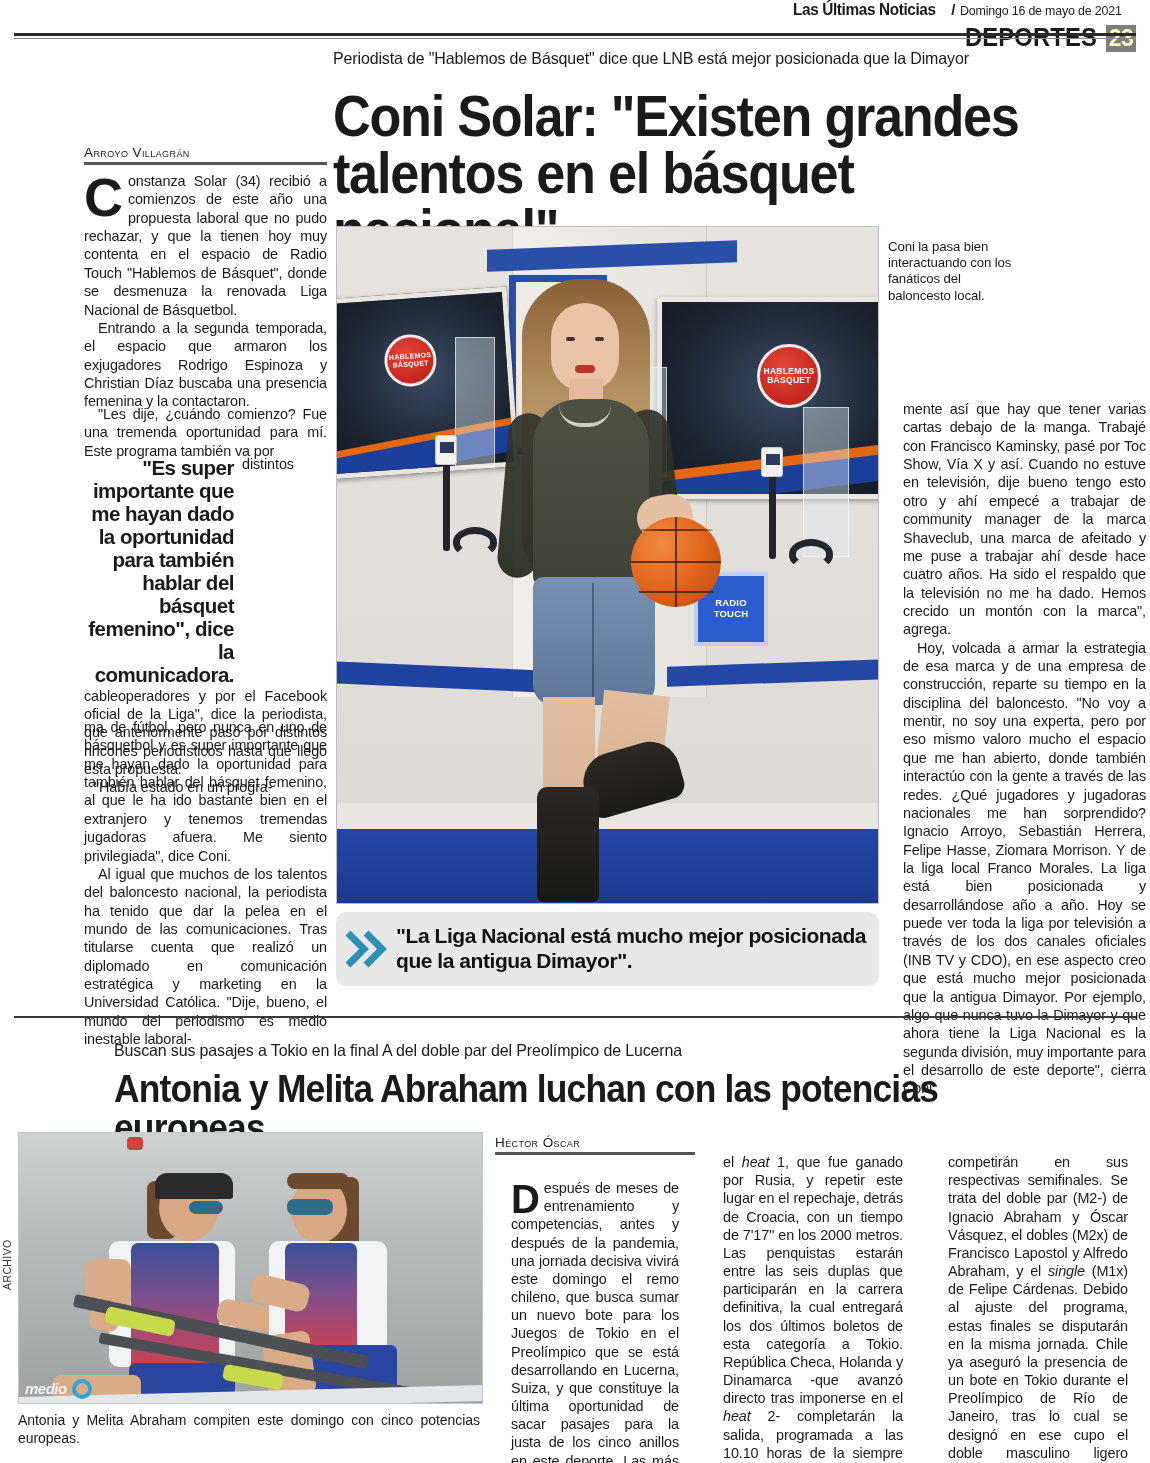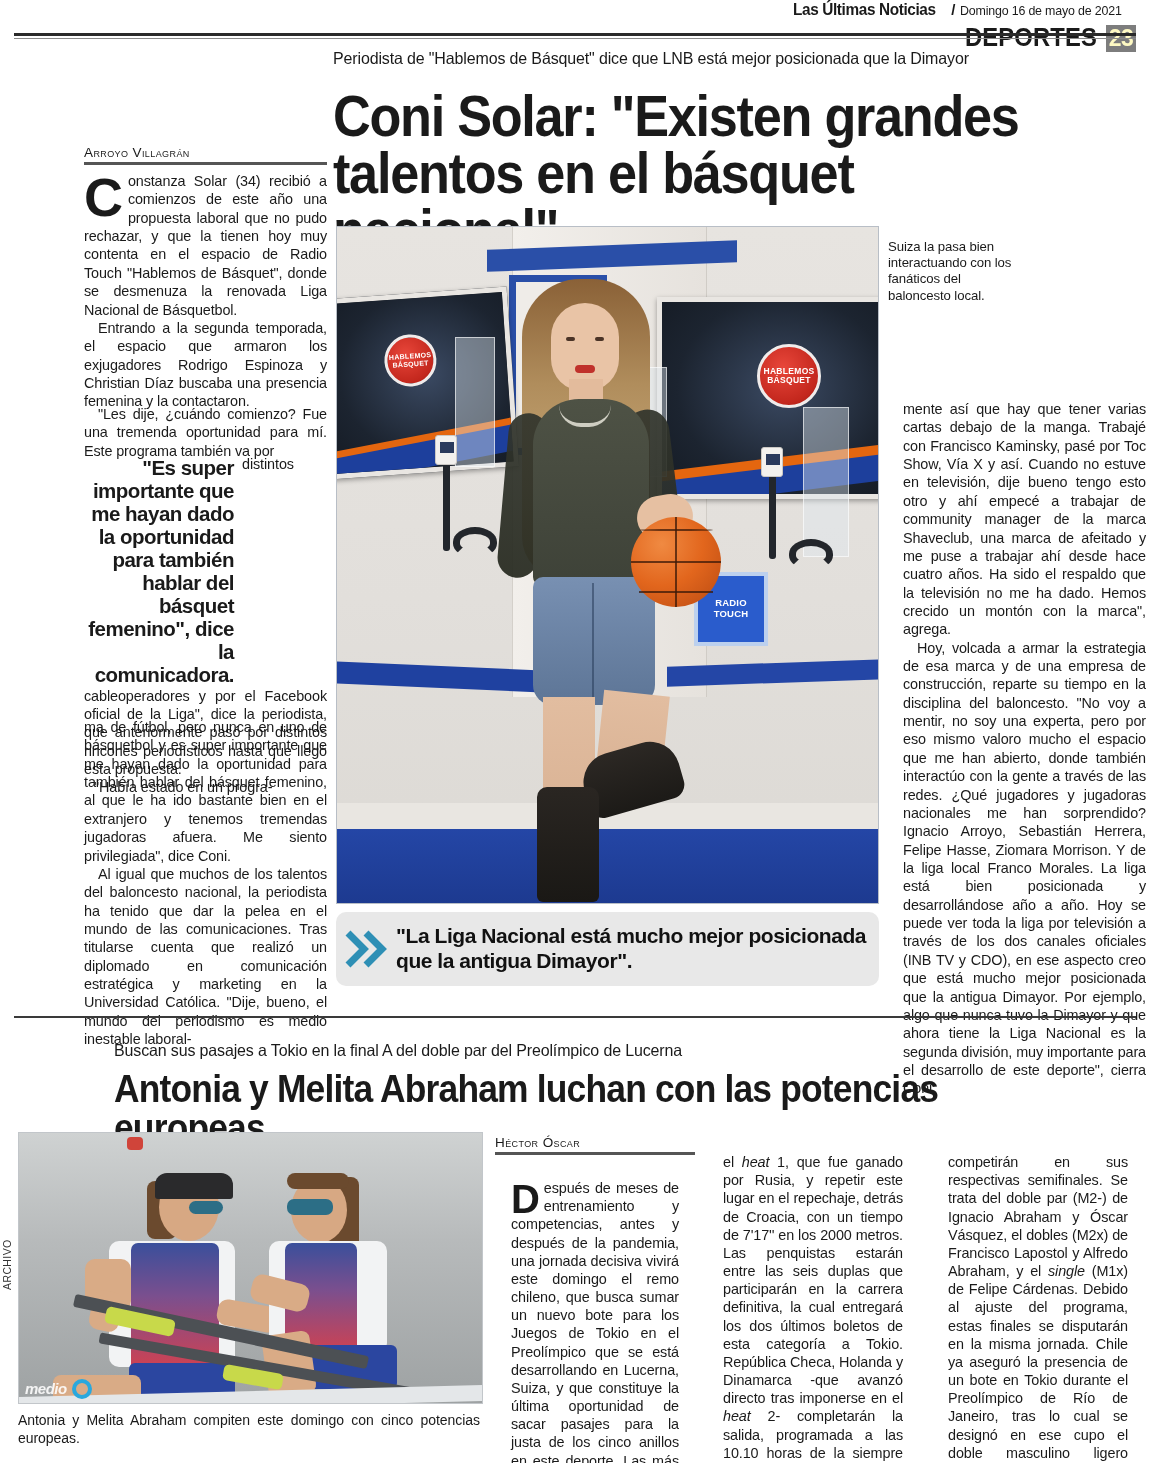--- a/index.html
+++ b/index.html
@@ -509,21 +509,21 @@
   <div class="boot-l"></div>
   <div class="arm-r"></div>
   <div class="basketball">
     <span class="bb-line" style="left:0;top:44px;width:90px;height:2px;"></span>
     <span class="bb-line" style="left:44px;top:0;width:2px;height:90px;"></span>
     <span class="bb-line" style="left:8px;top:12px;width:74px;height:2px;border-radius:50%;transform:rotate(0deg);"></span>
     <span class="bb-line" style="left:8px;top:74px;width:74px;height:2px;"></span>
   </div>
 </div>
 
-<div class="photo-caption">Suiza la pasa bien interactuando con los fanáticos del baloncesto local.</div>
+<div class="photo-caption">Coni la pasa bien interactuando con los fanáticos del baloncesto local.</div>
 
 <div class="rc1 col-text">
   <p class="noindent"><span>mente así que hay que tener varias cartas debajo de la manga. Trabajé con Francisco Kaminsky, pasé por Toc Show, Vía X y así. Cuando no estuve en televisión, dije bueno tengo esto otro y ahí empecé a trabajar de community manager de la marca Shaveclub, una marca de afeitado y me puse a trabajar ahí desde hace cuatro años. Ha sido el respaldo que la televisión no me ha dado. Hemos crecido un montón con la marca", agrega.</span></p>
   <p><span>Hoy, volcada a armar la estrategia de esa marca y de una empresa de construcción, reparte su tiempo en la disciplina del baloncesto. "No voy a mentir, no soy una experta, pero por eso mismo valoro mucho el espacio que me han abierto, donde también interactúo con la gente a través de las redes. ¿Qué jugadores y jugadoras nacionales me han sorprendido? Ignacio Arroyo, Sebastián Herrera, Felipe Hasse, Ziomara Morrison. Y de la liga local Franco Morales. La liga está bien posicionada y desarrollándose año a año. Hoy se puede ver toda la liga por televisión a través de los dos canales oficiales (INB TV y CDO), en ese aspecto creo que está mucho mejor posicionada que la antigua Dimayor. Por ejemplo, algo que nunca tuvo la Dimayor y que ahora tiene la Liga Nacional es la segunda división, muy importante para el desarrollo de este deporte", cierra Coni.</span></p>
 </div>
 
 <div class="quotebar">
   <span class="chev">
     <svg width="44" height="40" viewBox="0 0 44 40" aria-hidden="true">
       <path d="M4 4 L20 20 L4 36" fill="none" stroke="#2e8fb5" stroke-width="7" stroke-linecap="butt" stroke-linejoin="miter"></path>

